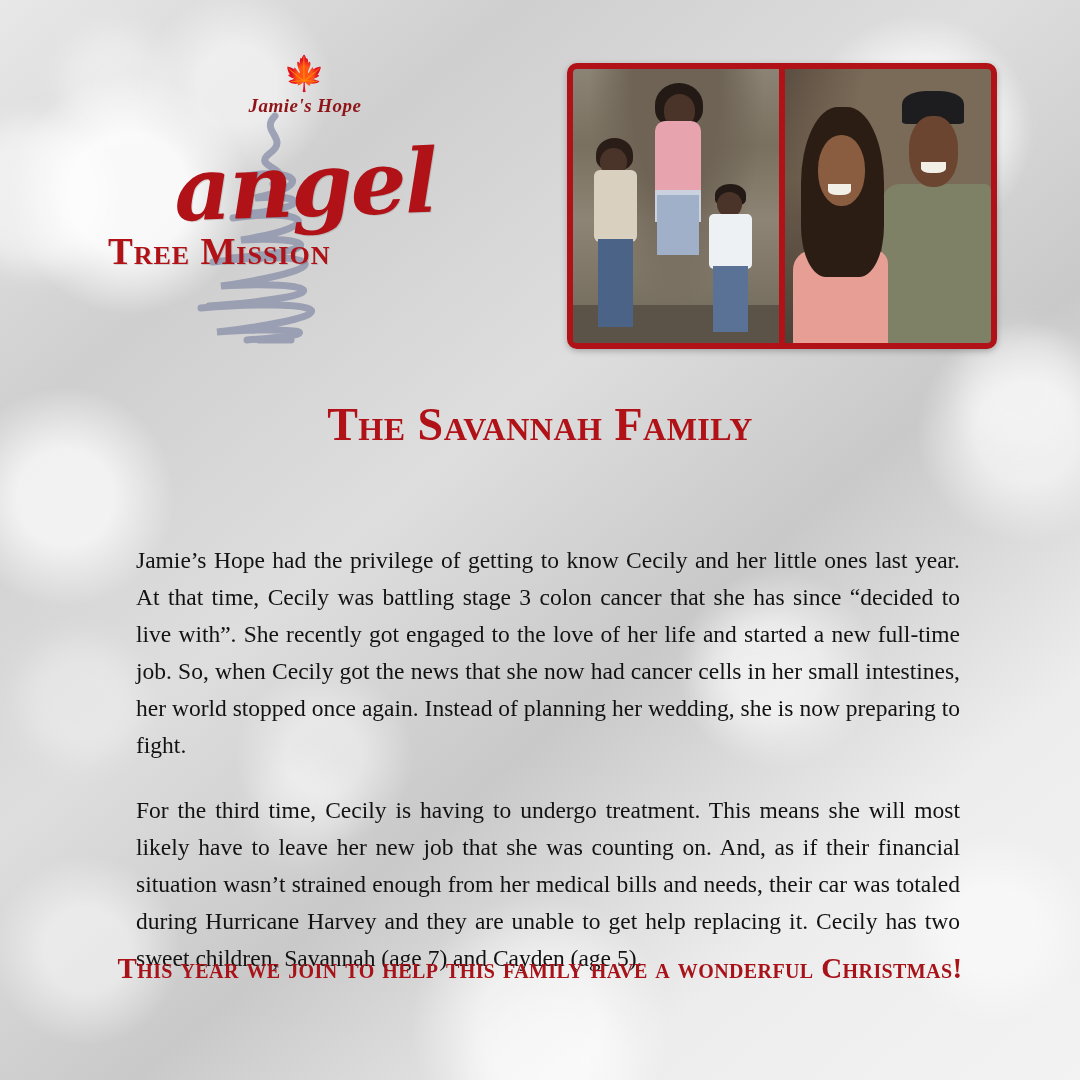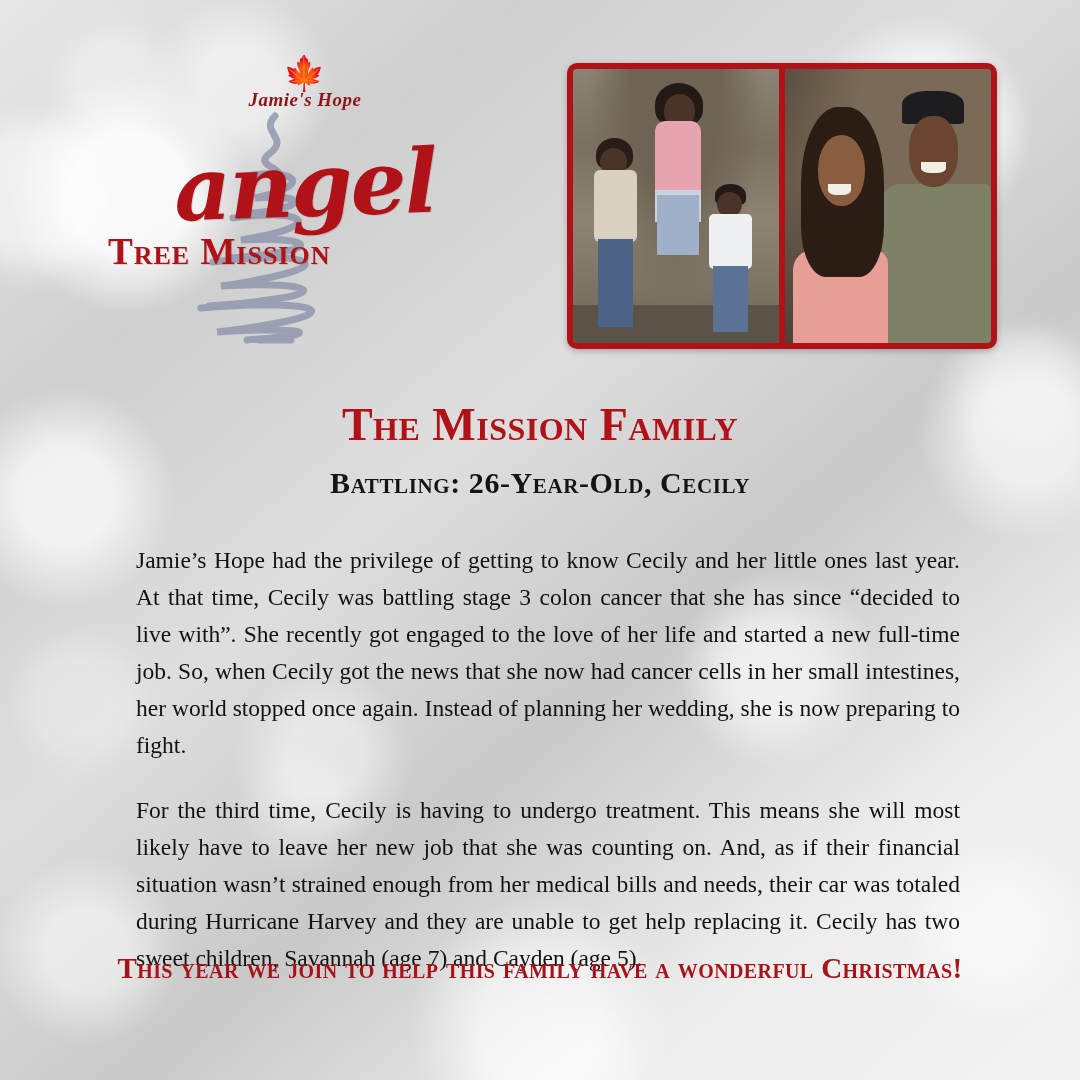--- a/index.html
+++ b/index.html
@@ -70,21 +70,21 @@
     color: #b01217;
     line-height: 26px;
   }
   .jh-name {
     font-family: "Liberation Serif", serif;
     font-style: italic;
     font-weight: bold;
     font-size: 19px;
     color: #8f1418;
     letter-spacing: 0.5px;
-    margin-top: 2px;
+    margin-top: 8px;
   }
   .angel-word {
     position: absolute;
     left: 78px;
     top: 78px;
     font-family: "DejaVu Serif", serif;
     font-style: italic;
     font-weight: bold;
     font-size: 88px;
     color: #b01217;
@@ -282,22 +282,21 @@
       <div class="fig rf-man-face"></div>
       <div class="fig rf-smile"></div>
       <div class="fig rf-woman-body"></div>
       <div class="fig rf-woman-hair"></div>
       <div class="fig rf-woman-face"></div>
       <div class="fig rf-smile2"></div>
     </div>
 
   </div>
 
-  <div class="family-title">The Mission Family</div>
-  <div class="battling">Battling: 26-Year-Old, Cecily</div>
+  <div class="family-title">The Savannah Family</div>
 
   <div class="body-copy">
     <p>Jamie’s Hope had the privilege of getting to know Cecily and her little ones last year. At that time, Cecily was battling stage 3 colon cancer that she has since “decided to live with”. She recently got engaged to the love of her life and started a new full-time job. So, when Cecily got the news that she now had cancer cells in her small intestines, her world stopped once again. Instead of planning her wedding, she is now preparing to fight.</p>
     <p>For the third time, Cecily is having to undergo treatment. This means she will most likely have to leave her new job that she was counting on. And, as if their financial situation wasn’t strained enough from her medical bills and needs, their car was totaled during Hurricane Harvey and they are unable to get help replacing it. Cecily has two sweet children, Savannah (age 7) and Cayden (age 5).</p>
   </div>
 
   <div class="footer-line">This year we join to help this family have a wonderful Christmas!</div>
 
 </div>
 

